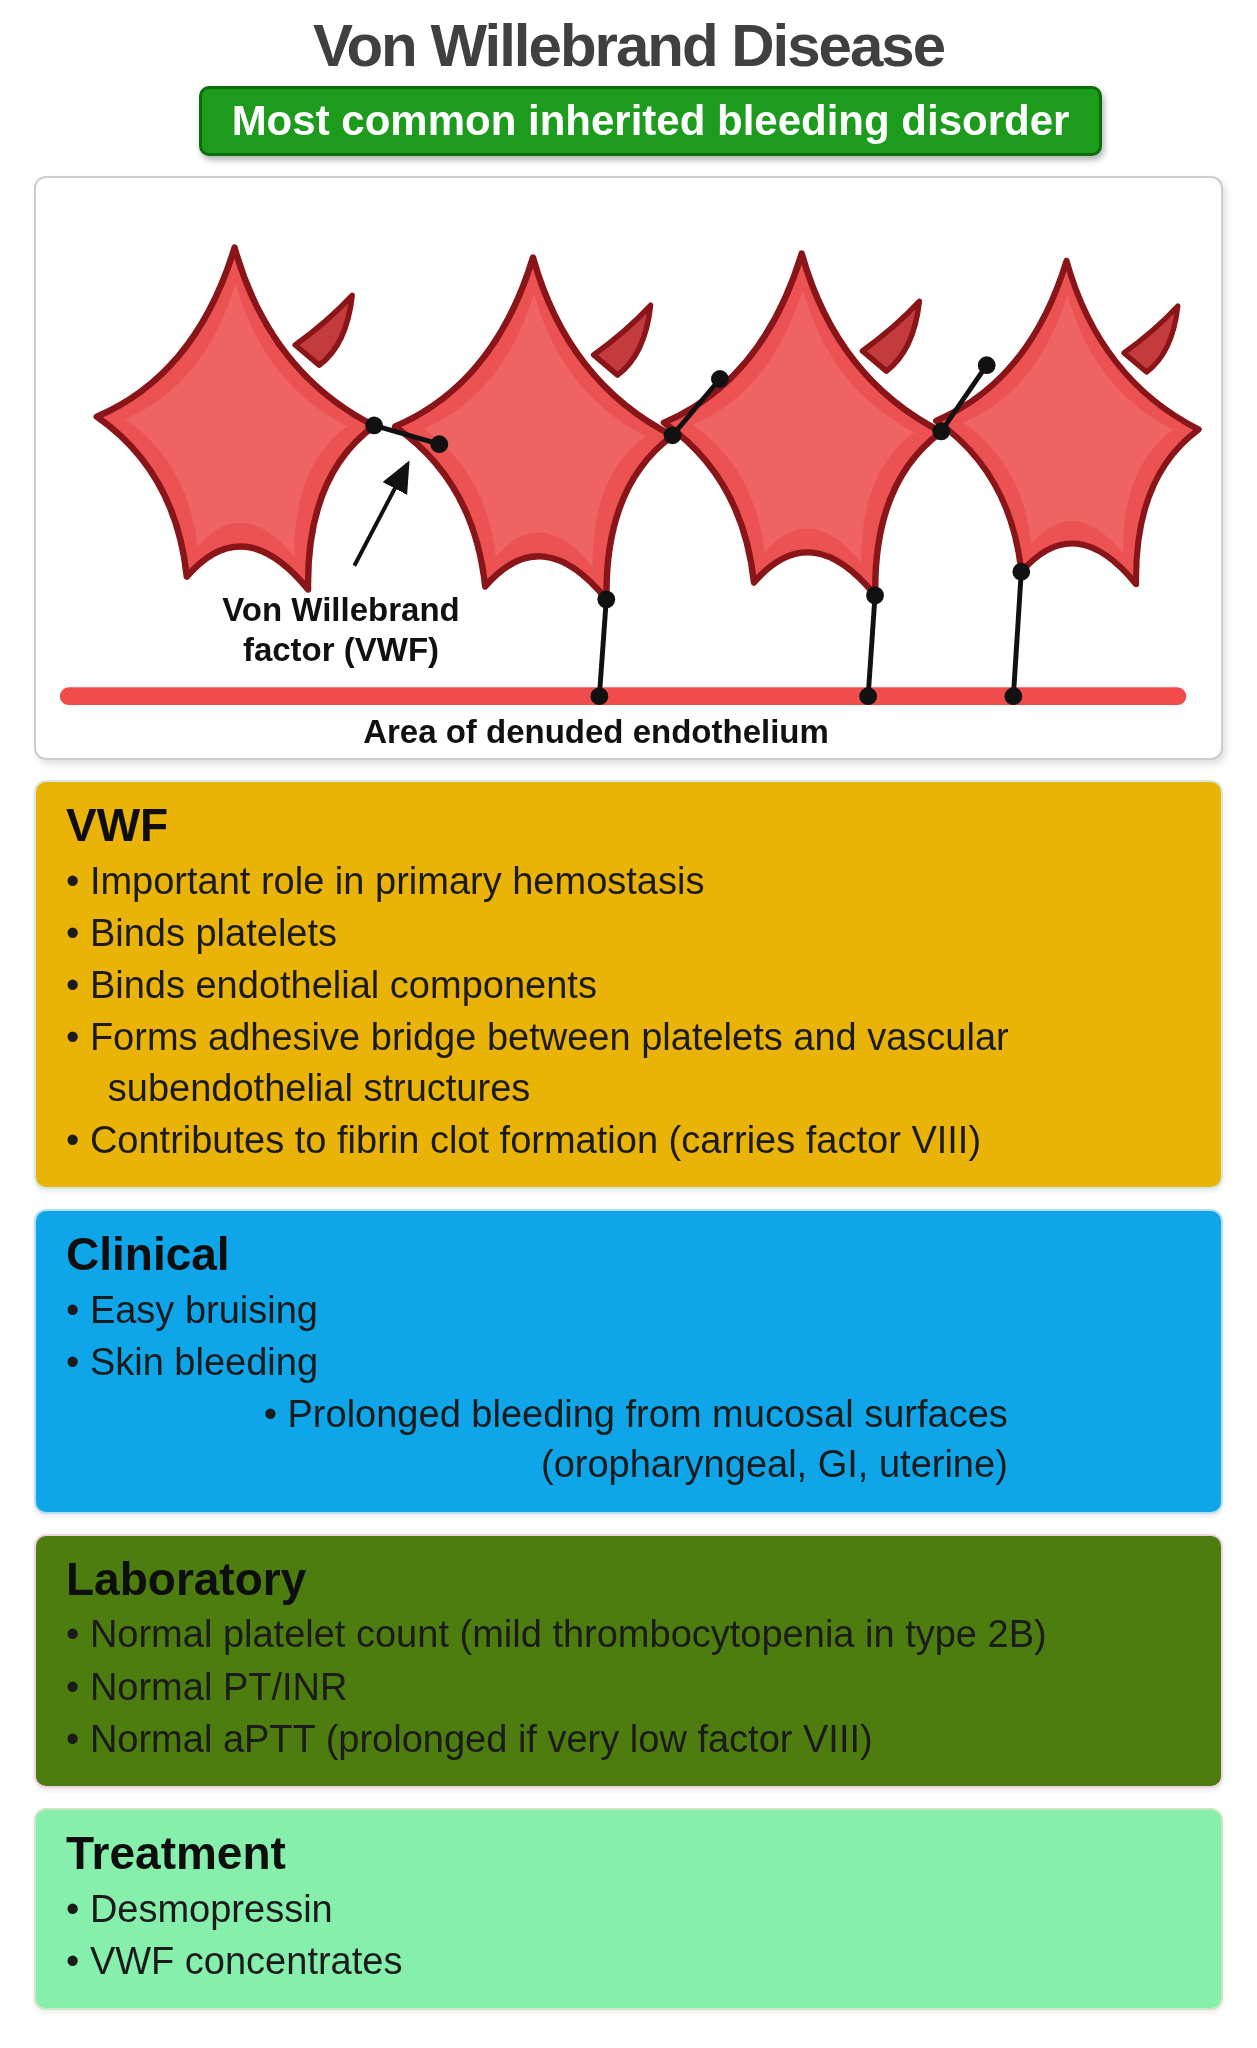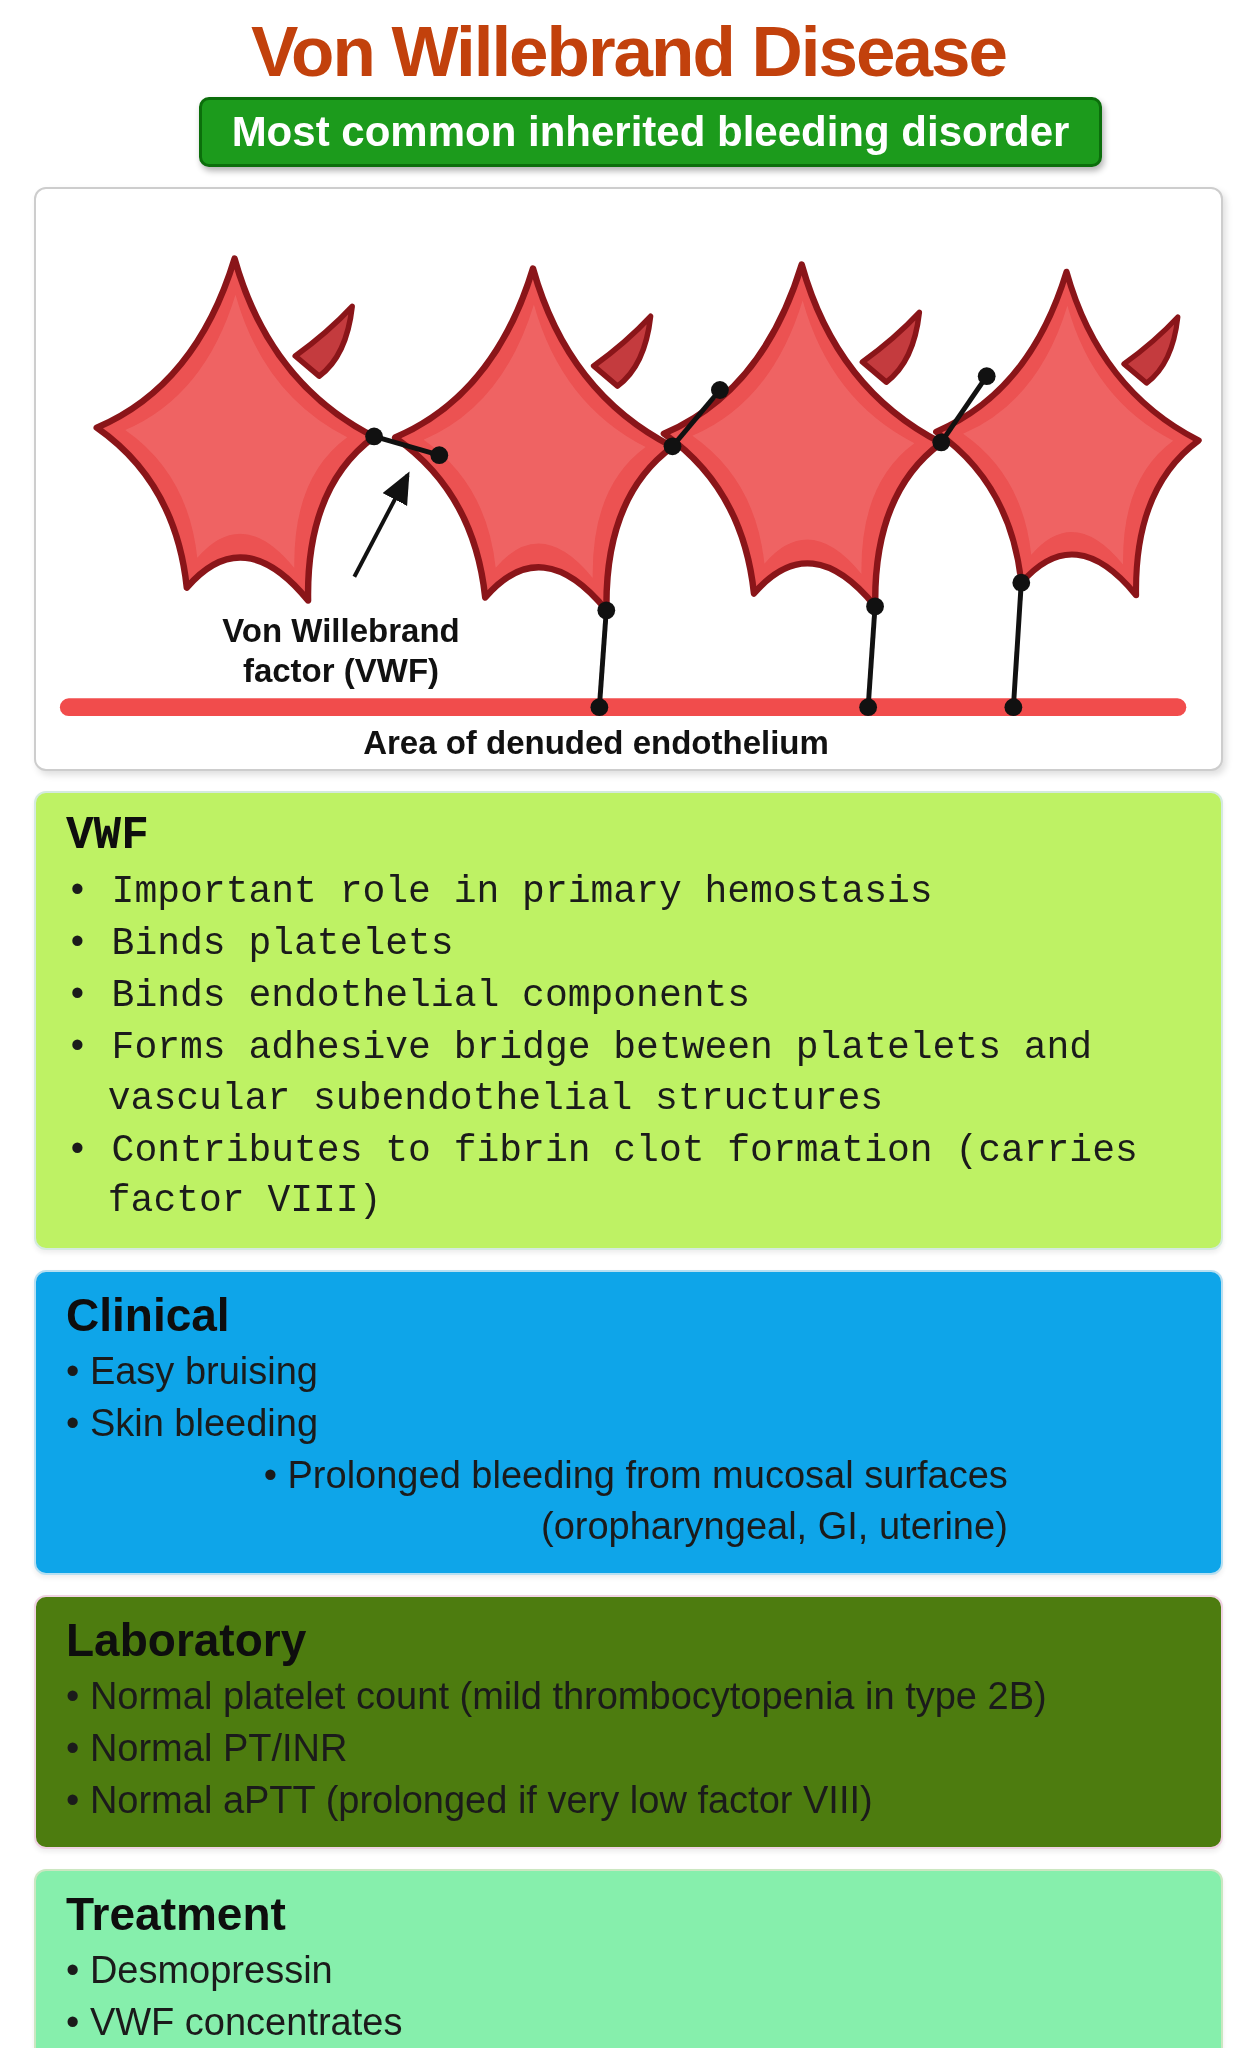--- a/index.html
+++ b/index.html
@@ -5,24 +5,24 @@
   html, body { margin:0; padding:0; }
   body {
     width:1257px; height:2048px;
     background:#ffffff;
     font-family:"Liberation Sans", sans-serif;
     overflow:hidden;
   }
   .page-title {
     margin:16px 20px 0;
     text-align:center;
-    font-size:71px;
+    font-size:60px;
     font-weight:bold;
     line-height:1.0;
-    color:#c2410c;
+    color:#404040;
     letter-spacing:-2px;
   }
   .badge-row { text-align:center; margin-top:10px; }
   .subtitle-badge {
     display:inline-block;
     background:#1C9B1C;
     border:3px solid #0B6E0B;
     border-radius:10px;
     color:#ffffff;
     font-size:42px;
@@ -42,21 +42,21 @@
   }
   .figure svg { position:absolute; top:14px; left:14px; }
   .diagram-label {
     position:absolute;
     font-weight:bold;
     color:#111111;
     font-size:33px;
     line-height:1.22;
     text-align:center;
   }
-  .label-vwf  { left:140px; top:422px; width:330px; }
+  .label-vwf  { left:140px; top:412px; width:330px; }
   .label-endo { left:320px; top:534px; width:480px; }
   .section {
     margin:20px 34px 0;
     border-radius:12px;
     padding:18px 30px 22px;
     border:2px solid transparent;
     box-shadow:0 3px 5px rgba(0,0,0,0.07);
   }
   .section h2 {
     margin:0 0 4px;
@@ -66,21 +66,21 @@
   }
   .section ul {
     margin:0; padding:0;
     list-style:none;
     font-size:38px;
     line-height:1.32;
     color:#1b1b1b;
   }
   .section li { padding-left:1.1em; text-indent:-1.1em; margin-top:2px; }
   .section li::before { content:"\2022\00a0"; }
-  .section--vwf        { background:#bef264; border-color:#D4EADF;font-family:Liberation Mono, monospace; }
+  .section--vwf        { background:#eab308; border-color:#D4EADF; }
   .section--clinical   { background:#0ea5e9; border-color:#B7DFF1; }
   .section--laboratory { background:#4d7c0f; border-color:#F0D3E3; }
   .section--treatment  { background:#86efac; border-color:#CBE7C1; }
   .section--clinical li:nth-child(3) { max-width:900px;text-align:right; }
 </style>
 </head>
 <body>
 
 <h1 class="page-title">Von Willebrand Disease</h1>
 

